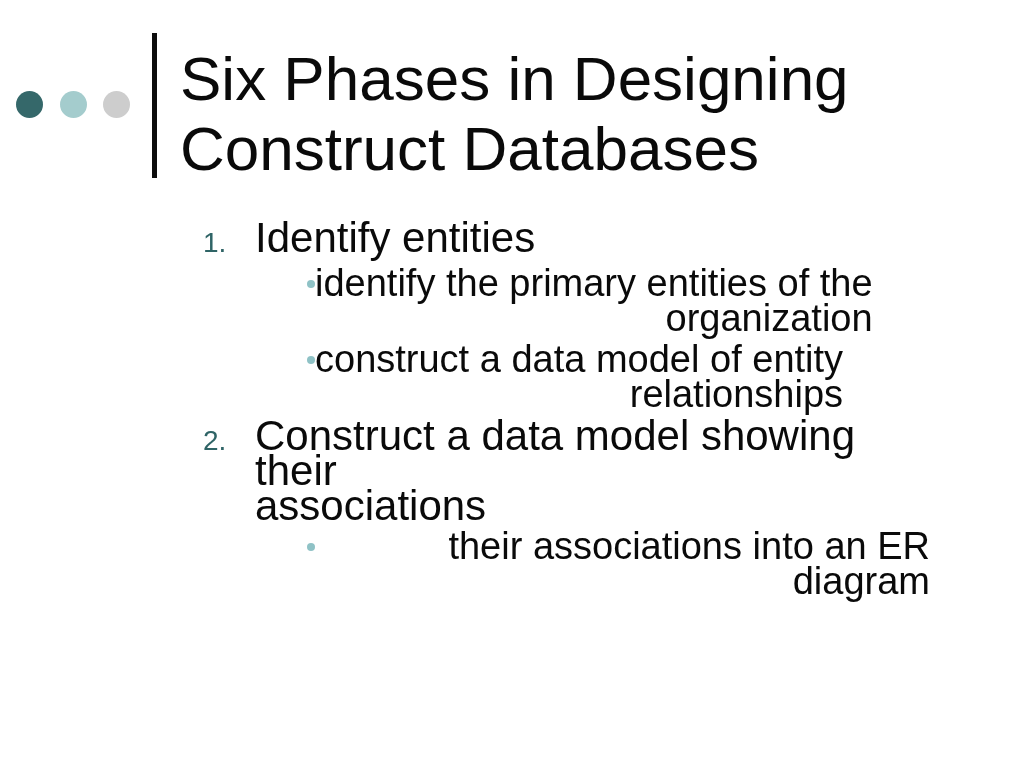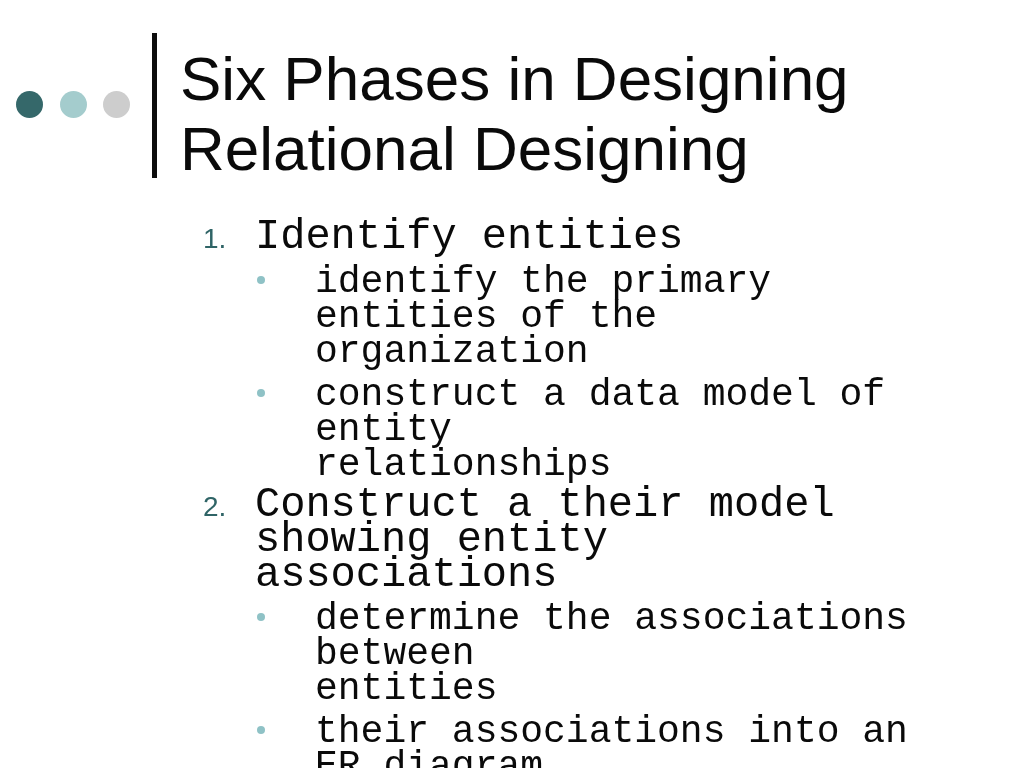--- a/index.html
+++ b/index.html
@@ -50,35 +50,36 @@
     left: 190px;
     top: 220px;
     width: 740px;
   }
   .item {
     display: flex;
     align-items: baseline;
     margin-top: 6px;
   }
   .item:first-child { margin-top: 0; }
-  .item .txt { white-space: pre-line; font-family: Liberation Mono, monospace; }
+  .item .txt { white-space: pre-line; }
   .item.l1 {
     font-size: 42px;
     line-height: 35px;
   }
   .item.l1 .marker {
     flex: 0 0 52px;
     padding-left: 13px;
     font-size: 28px;
     line-height: 35px;
   }
   .item.l2 {
     font-size: 38px;
     line-height: 35px;
     margin-left: 65px;
+    text-align: right;
   }
   .item.l2 .marker {
     flex: 0 0 60px;
   }
   .item.l2 .dot {
     display: inline-block;
     width: 8px;
     height: 8px;
     margin-left: 2px;
     border-radius: 50%;
@@ -88,44 +89,39 @@
 </style>
 </head>
 <body>
 
 <div class="slide">
   <div class="decor-dot d1" style="background: rgb(53, 104, 106);"></div>
   <div class="decor-dot d2" style="background: rgb(164, 204, 205);"></div>
   <div class="decor-dot d3" style="background: rgb(205, 205, 205);"></div>
   <div class="title-rule" style="background: rgb(13, 13, 13);"></div>
   <h1 class="slide-title" style="margin:0; font-weight:400;">Six Phases in Designing
-Relational Designing</h1>
+Construct Databases</h1>
   <div class="outline">
       <div class="item l1">
         <span class="marker" style="color: rgb(47, 100, 102);">1.</span>
         <span class="txt">Identify entities</span>
       </div>
       <div class="item l2">
         <span class="marker"><span class="dot" style="background: rgb(143, 194, 198);"></span></span>
         <span class="txt">identify the primary entities of the
 organization</span>
       </div>
       <div class="item l2">
         <span class="marker"><span class="dot" style="background: rgb(143, 194, 198);"></span></span>
         <span class="txt">construct a data model of entity
 relationships</span>
       </div>
       <div class="item l1">
         <span class="marker" style="color: rgb(47, 100, 102);">2.</span>
-        <span class="txt">Construct a their model showing entity
+        <span class="txt">Construct a data model showing their
 associations</span>
-      </div>
-      <div class="item l2">
-        <span class="marker"><span class="dot" style="background: rgb(143, 194, 198);"></span></span>
-        <span class="txt">determine the associations between
-entities</span>
       </div>
       <div class="item l2">
         <span class="marker"><span class="dot" style="background: rgb(143, 194, 198);"></span></span>
         <span class="txt">their associations into an ER diagram</span>
       </div>
     </div>
 </div>
 
 </body></html>

